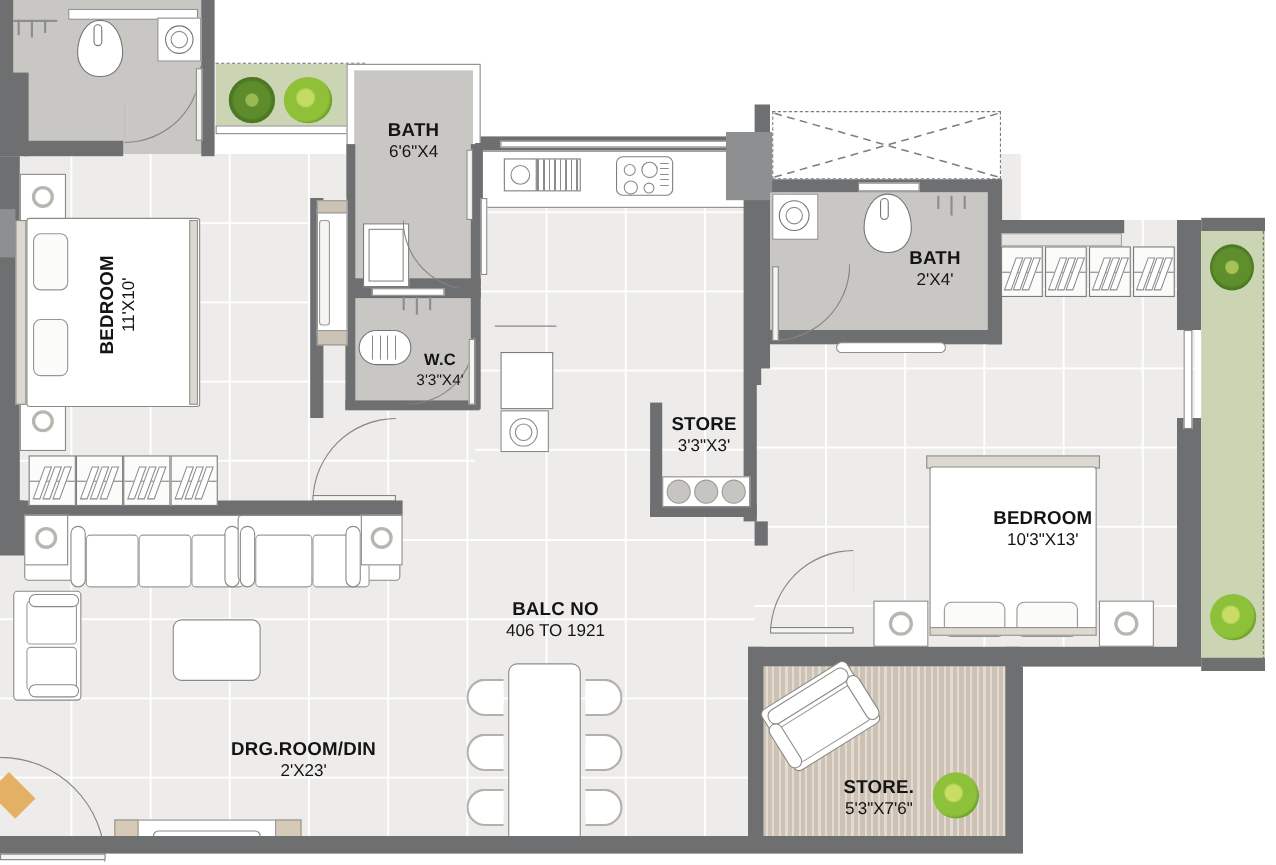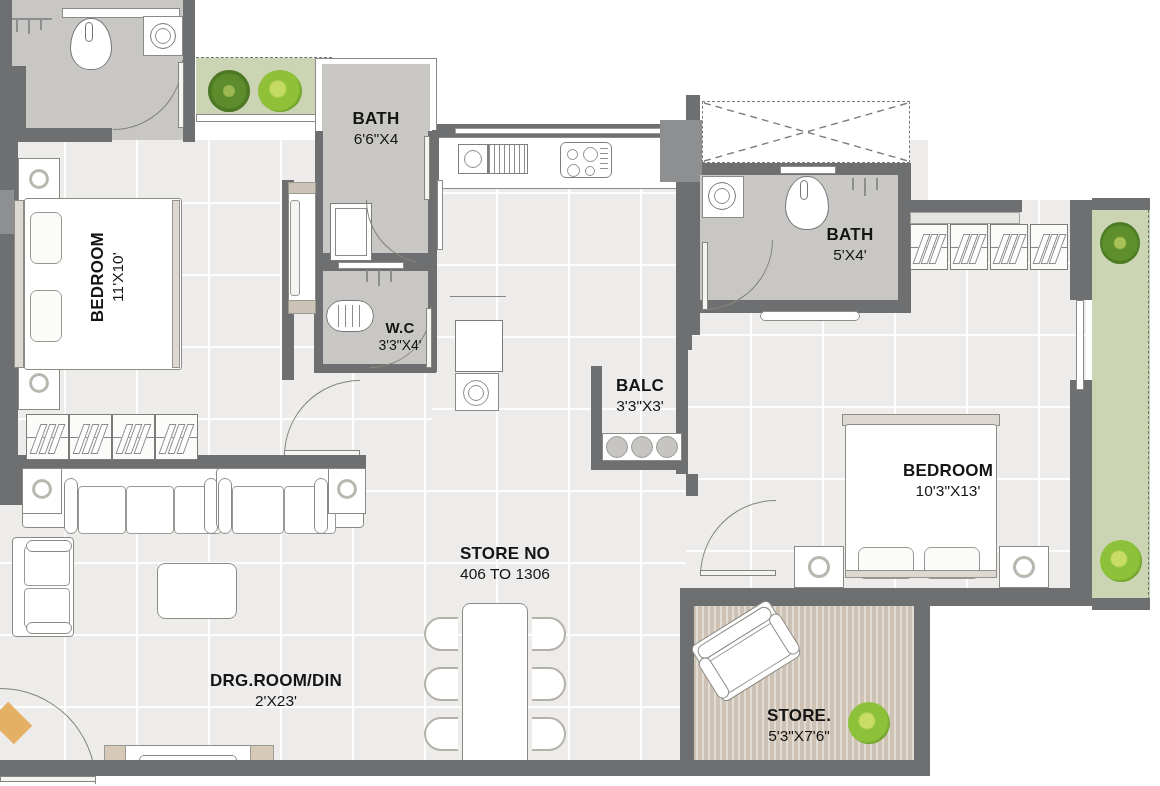--- a/index.html
+++ b/index.html
@@ -230,21 +230,21 @@
   <div class="abs wall" style="left:676px;top:130px;width:16px;height:220px;"></div>
   <div class="abs wall" style="left:676px;top:350px;width:12px;height:124px;"></div>
 
   <div class="abs wall" style="left:591px;top:366px;width:11px;height:104px;"></div>
   <div class="abs wall" style="left:591px;top:459px;width:97px;height:11px;"></div>
   <div class="abs white ob" style="left:602px;top:433px;width:80px;height:28px;"></div>
   <div class="abs storecirc" style="left:606px;top:436px;width:22px;height:22px;"></div>
   <div class="abs storecirc" style="left:631px;top:436px;width:22px;height:22px;"></div>
   <div class="abs storecirc" style="left:656px;top:436px;width:22px;height:22px;"></div>
   <div class="lbl" style="left:594px;top:377px;width:92px;">
-    <div class="nm">BALC</div>
+    <div class="nm">STORE</div>
     <div class="dm">3'3"X3'</div>
   </div>
 
   <div class="abs dashed-x" style="left:702px;top:101px;width:208px;height:62px;"></div>
   <svg class="abs" style="left:702px;top:101px;width:208px;height:62px;">
     <line x1="2" y1="2" x2="206" y2="60" stroke="#7d7d7d" stroke-width="1.4" stroke-dasharray="7,5"></line>
     <line x1="2" y1="60" x2="206" y2="2" stroke="#7d7d7d" stroke-width="1.4" stroke-dasharray="7,5"></line>
   </svg>
   <div class="abs wall" style="left:690px;top:163px;width:220px;height:12px;"></div>
   <div class="abs wall" style="left:686px;top:95px;width:14px;height:240px;"></div>
@@ -261,21 +261,21 @@
   <div class="abs towel" style="left:850px;top:178px;width:40px;height:18px;">
     <i style="left:2px;top:0;height:12px;"></i>
     <i style="left:14px;top:0;height:18px;"></i>
     <i style="left:26px;top:0;height:12px;"></i>
   </div>
   <div class="abs door-arc" style="left:703px;top:240px;width:70px;height:70px;border-top:none;border-left:none;border-radius:0 0 100% 0;"></div>
   <div class="abs door-leaf" style="left:702px;top:242px;width:6px;height:68px;"></div>
   <div class="abs" style="left:760px;top:311px;width:100px;height:10px;background:#fff;border:1px solid #8d8d8a;border-radius:6px;"></div>
   <div class="lbl" style="left:790px;top:226px;width:120px;">
     <div class="nm">BATH</div>
-    <div class="dm">5'X4'</div>
+    <div class="dm">2'X4'</div>
   </div>
 
   <div class="abs wall" style="left:908px;top:200px;width:114px;height:12px;"></div>
 
   <div class="abs" style="left:910px;top:212px;width:110px;height:12px;background:#e7e5e1;border:1px solid #a2a29d;"></div>
   <div class="abs shutter" style="left:910px;top:224px;width:38px;height:46px;">
     <span class="hl"></span>
     <em style="left:7px;top:9px;height:28px;"></em>
       <em style="left:15px;top:9px;height:28px;"></em>
       <em style="left:23px;top:9px;height:28px;"></em>
@@ -367,22 +367,22 @@
 
   <div class="abs table" style="left:462px;top:603px;width:66px;height:165px;"></div>
   <div class="abs chair" style="left:424px;top:617px;width:34px;height:34px;border-radius:18px 0 0 18px;border-right:none;"></div>
   <div class="abs chair" style="left:424px;top:667px;width:34px;height:34px;border-radius:18px 0 0 18px;border-right:none;"></div>
   <div class="abs chair" style="left:424px;top:717px;width:34px;height:34px;border-radius:18px 0 0 18px;border-right:none;"></div>
   <div class="abs chair" style="left:532px;top:617px;width:34px;height:34px;border-radius:0 18px 18px 0;border-left:none;"></div>
   <div class="abs chair" style="left:532px;top:667px;width:34px;height:34px;border-radius:0 18px 18px 0;border-left:none;"></div>
   <div class="abs chair" style="left:532px;top:717px;width:34px;height:34px;border-radius:0 18px 18px 0;border-left:none;"></div>
 
   <div class="lbl" style="left:415px;top:545px;width:180px;">
-    <div class="nm">STORE NO</div>
-    <div class="dm">406 TO 1306</div>
+    <div class="nm">BALC NO</div>
+    <div class="dm">406 TO 1921</div>
   </div>
 
   <div class="lbl" style="left:183px;top:672px;width:186px;">
     <div class="nm">DRG.ROOM/DIN</div>
     <div class="dm">2'X23'</div>
   </div>
 
   <div class="abs balcfill" style="left:690px;top:606px;width:228px;height:158px;"></div>
   <div class="abs wall" style="left:680px;top:588px;width:14px;height:180px;"></div>
   <div class="abs wall" style="left:914px;top:588px;width:14px;height:180px;"></div>

